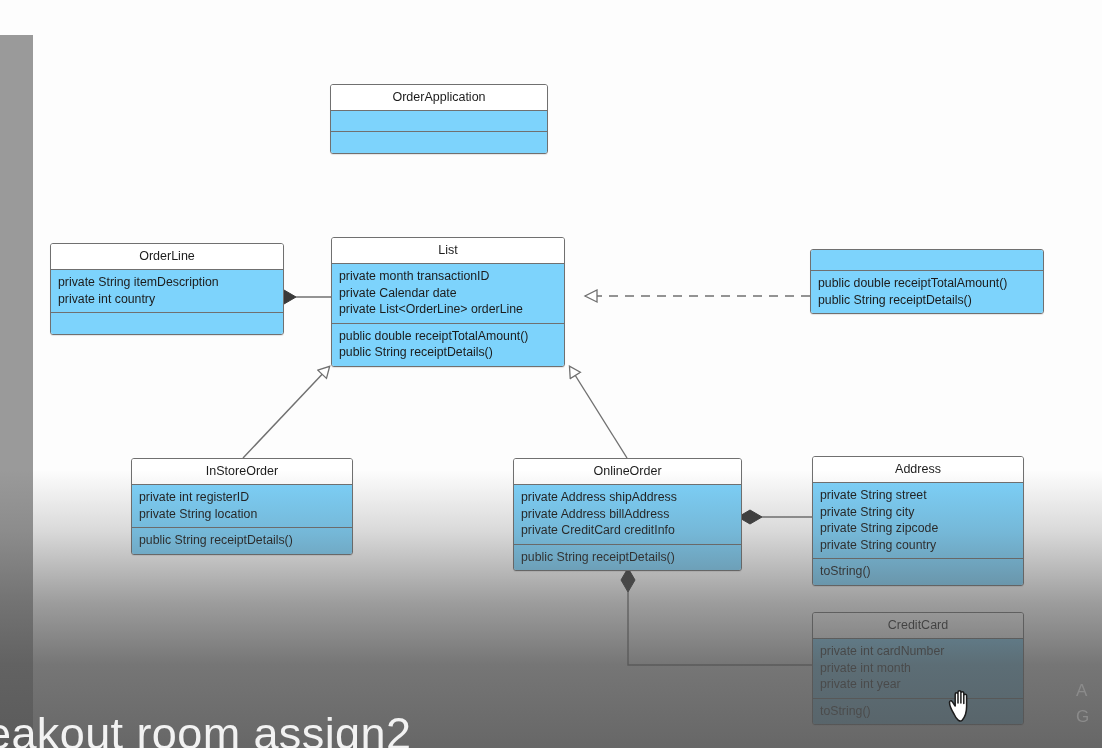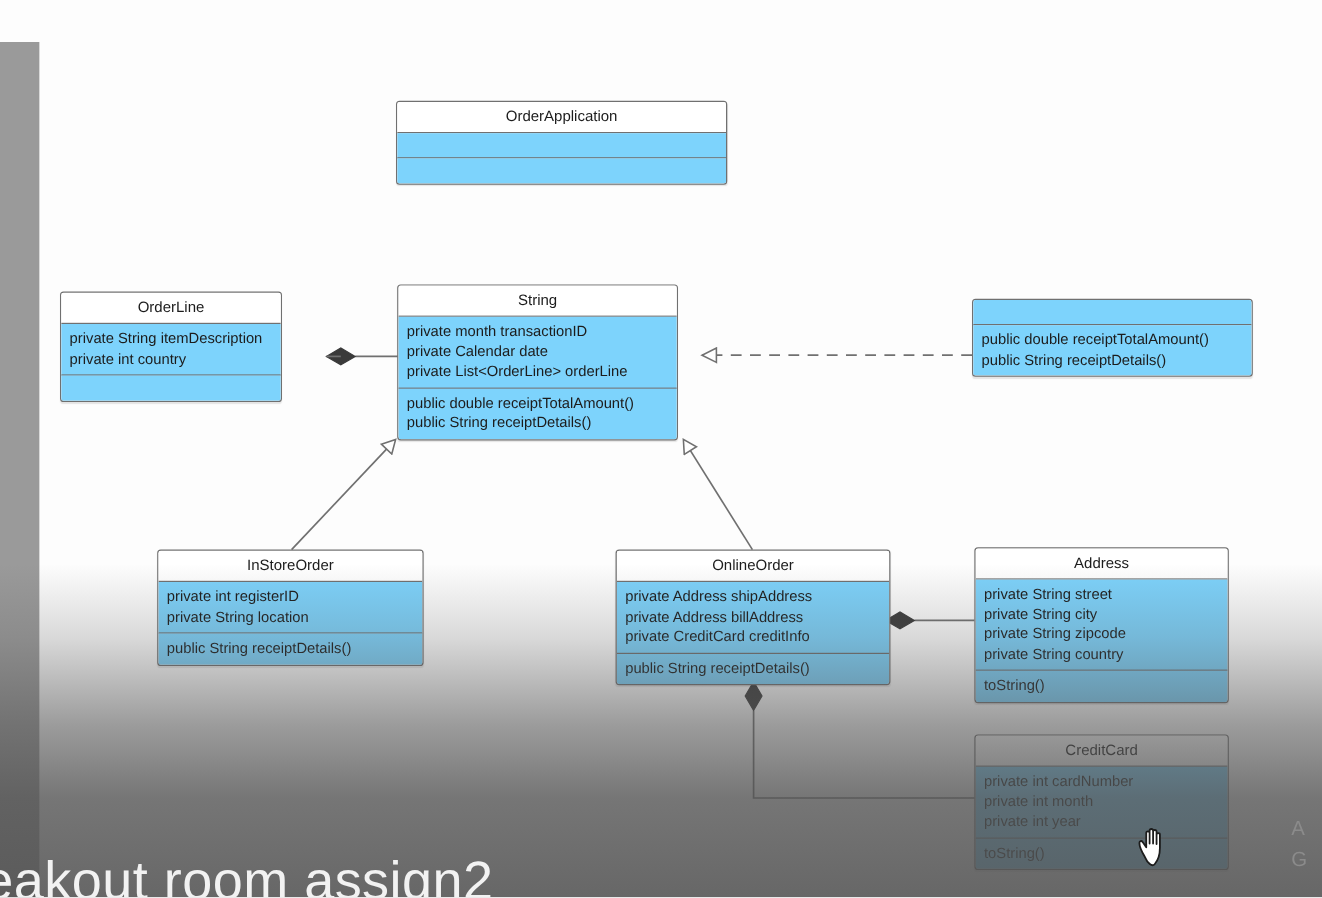--- a/index.html
+++ b/index.html
@@ -189,37 +189,37 @@
       <polygon points="762,517 750,510 738,517 750,524" fill="#3a3a3a" stroke="#3a3a3a" stroke-width="1"></polygon>
     </g>
 
     
     <g>
       <path d="M 628 592 L 628 665 L 812 665" fill="none" stroke="#707070" stroke-width="1.4"></path>
       <polygon points="628,592 621,580 628,568 635,580" fill="#3a3a3a" stroke="#3a3a3a" stroke-width="1"></polygon>
     </g>
   </svg>
 
-  <div class="uml-class" style="left:330px; top:84px; width:276px;">
+  <div class="uml-class" style="left:330px; top:84px; width:218px;">
     <div class="uml-name">OrderApplication</div>
     <div class="uml-compartment empty"></div>
     <div class="uml-compartment empty"></div>
   </div>
 
-  <div class="uml-class" style="left:50px; top:243px; width:185px;">
+  <div class="uml-class" style="left:50px; top:243px; width:234px;">
     <div class="uml-name">OrderLine</div>
     <div class="uml-compartment">
       <div class="uml-row">private String itemDescription</div>
       <div class="uml-row">private int country</div>
     </div>
     <div class="uml-compartment empty"></div>
   </div>
 
   <div class="uml-class" style="left:331px; top:237px; width:234px;">
-    <div class="uml-name">String</div>
+    <div class="uml-name">List</div>
     <div class="uml-compartment">
       <div class="uml-row">private month transactionID</div>
       <div class="uml-row">private Calendar date</div>
       <div class="uml-row">private List&lt;OrderLine&gt; orderLine</div>
     </div>
     <div class="uml-compartment">
       <div class="uml-row">public double receiptTotalAmount()</div>
       <div class="uml-row">public String receiptDetails()</div>
     </div>
   </div>

